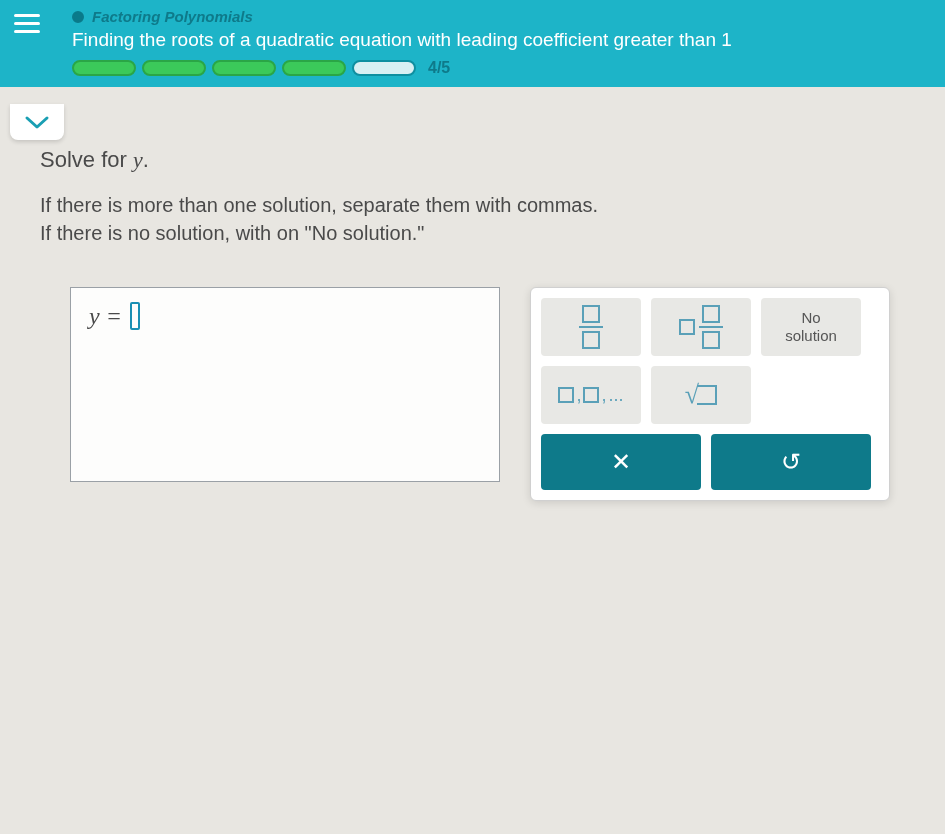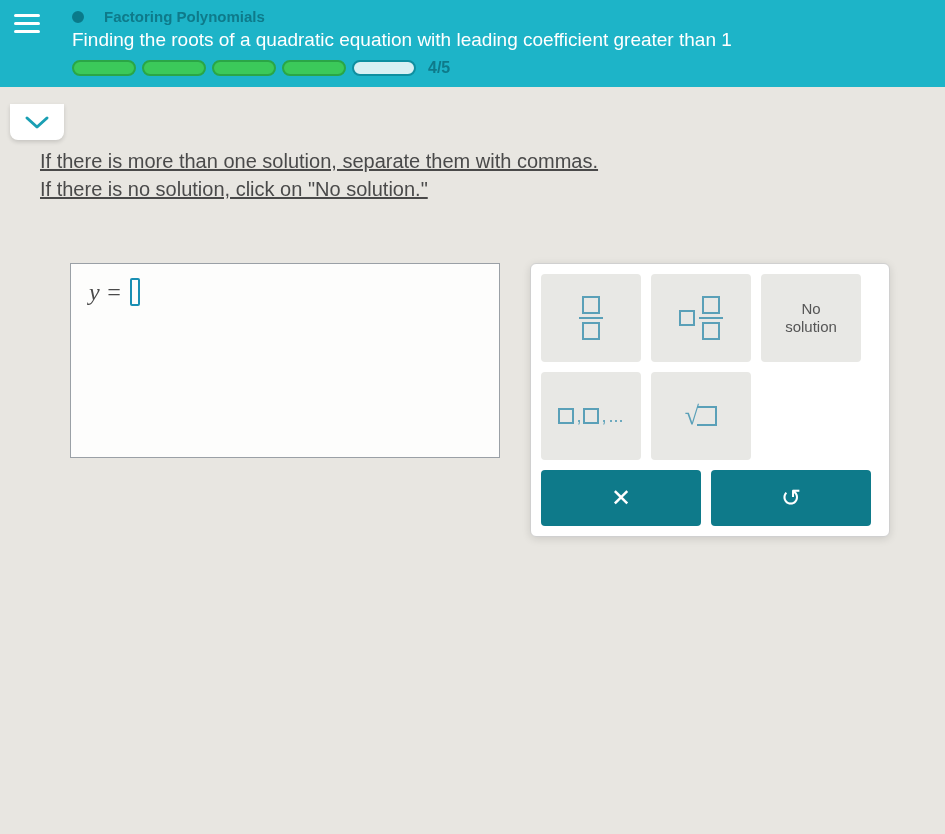--- a/index.html
+++ b/index.html
@@ -25,21 +25,21 @@
   gap: 5px;
   cursor: pointer;
 }
 .menu-icon span {
   width: 26px;
   height: 3px;
   background: #fff;
   border-radius: 2px;
 }
 .header-content { margin-left: 60px; }
-.category-row { display: flex; align-items: center; gap: 20px; margin-bottom: 4px; }
+.category-row { display: flex; align-items: center; gap: 8px; margin-bottom: 4px; font-style: italic; }
 .bullet {
   width: 12px; height: 12px; border-radius: 50%;
   background: #0a7a8a; border: 2px solid #0a7a8a;
 }
 .category { color: #0e7a8a; font-weight: bold; font-size: 15px; }
 .title { color: #fff; font-weight: normal; font-size: 19px; margin-bottom: 8px; }
 .progress-row { display: flex; align-items: center; gap: 6px; }
 .pill {
   width: 64px; height: 16px; border-radius: 8px;
   border: 2px solid #0e8fa0; background: #d8f0f3;
@@ -60,21 +60,21 @@
 .chevron-tab svg { stroke: #1a9fb3; }
 
 .content { padding: 60px 40px 20px 40px; color: #4a4a4a; }
 .prompt { font-size: 22px; margin-bottom: 18px; }
 .prompt .var { font-style: italic; font-family: 'Times New Roman', serif; }
 .equation {
   font-family: 'Times New Roman', serif;
   font-size: 26px; margin: 10px 0 22px 50px; font-style: italic;
 }
 .equation sup { font-size: 16px; font-style: normal; }
-.instructions { font-size: 20px; line-height: 1.4; margin-bottom: 60px; text-decoration: underline; }
+.instructions { font-size: 20px; line-height: 1.4; margin-bottom: 40px; }
 
 .work-area { display: flex; gap: 30px; align-items: flex-start; padding-left: 30px; }
 .answer-box {
   width: 430px; height: 195px;
   border: 1.5px solid #9aa0a6;
   background: #fdfdfc;
   padding: 14px 18px;
 }
 .answer-expr { font-family: 'Times New Roman', serif; font-size: 24px; font-style: italic; display: flex; align-items: center; gap: 8px; }
 .cursor-box {
@@ -90,21 +90,21 @@
   border-radius: 6px;
   box-shadow: 0 2px 8px rgba(0,0,0,.12);
   padding: 10px;
   width: 360px;
 }
 .key-row { display: flex; gap: 10px; margin-bottom: 10px; }
 .key {
   background: #e8e8e5;
   border: none;
   border-radius: 4px;
-  width: 100px; height: 88px;
+  width: 100px; height: 58px;
   display: flex; align-items: center; justify-content: center;
   cursor: pointer;
   font-size: 14px; color: #555;
   flex-direction: column;
 }
 .key.wide { width: 160px; height: 56px; }
 .key.teal { background: #0e7a8a; color: #fff; font-size: 24px; }
 .frac { display: flex; flex-direction: column; align-items: center; }
 .frac .box { width: 18px; height: 18px; border: 2px solid #5aa0b8; }
 .frac .bar { width: 24px; height: 2px; background: #5aa0b8; margin: 3px 0; }
@@ -142,25 +142,28 @@
   </div>
 </div>
 
 <div class="chevron-tab">
   <svg width="26" height="16" viewBox="0 0 26 16" fill="none" stroke-width="3" stroke-linecap="round" stroke-linejoin="round">
       <polyline points="3,4 13,13 23,4"></polyline>
     </svg>
 </div>
 
 <div class="content">
+  <div class="prompt">
+    <span>Solve for </span><span class="var">y</span><span>.</span>
+  </div>
 
 
   <div class="instructions">
     <div>If there is more than one solution, separate them with commas.</div>
-    <div>If there is no solution, click on "No solution."</div>
+    <div>If there is no solution, with on "No solution."</div>
   </div>
 
   <div class="work-area">
     <div class="answer-box">
       <div class="answer-expr">
         <span>y =</span>
         <span class="cursor-box"></span>
       </div>
     </div>
 

